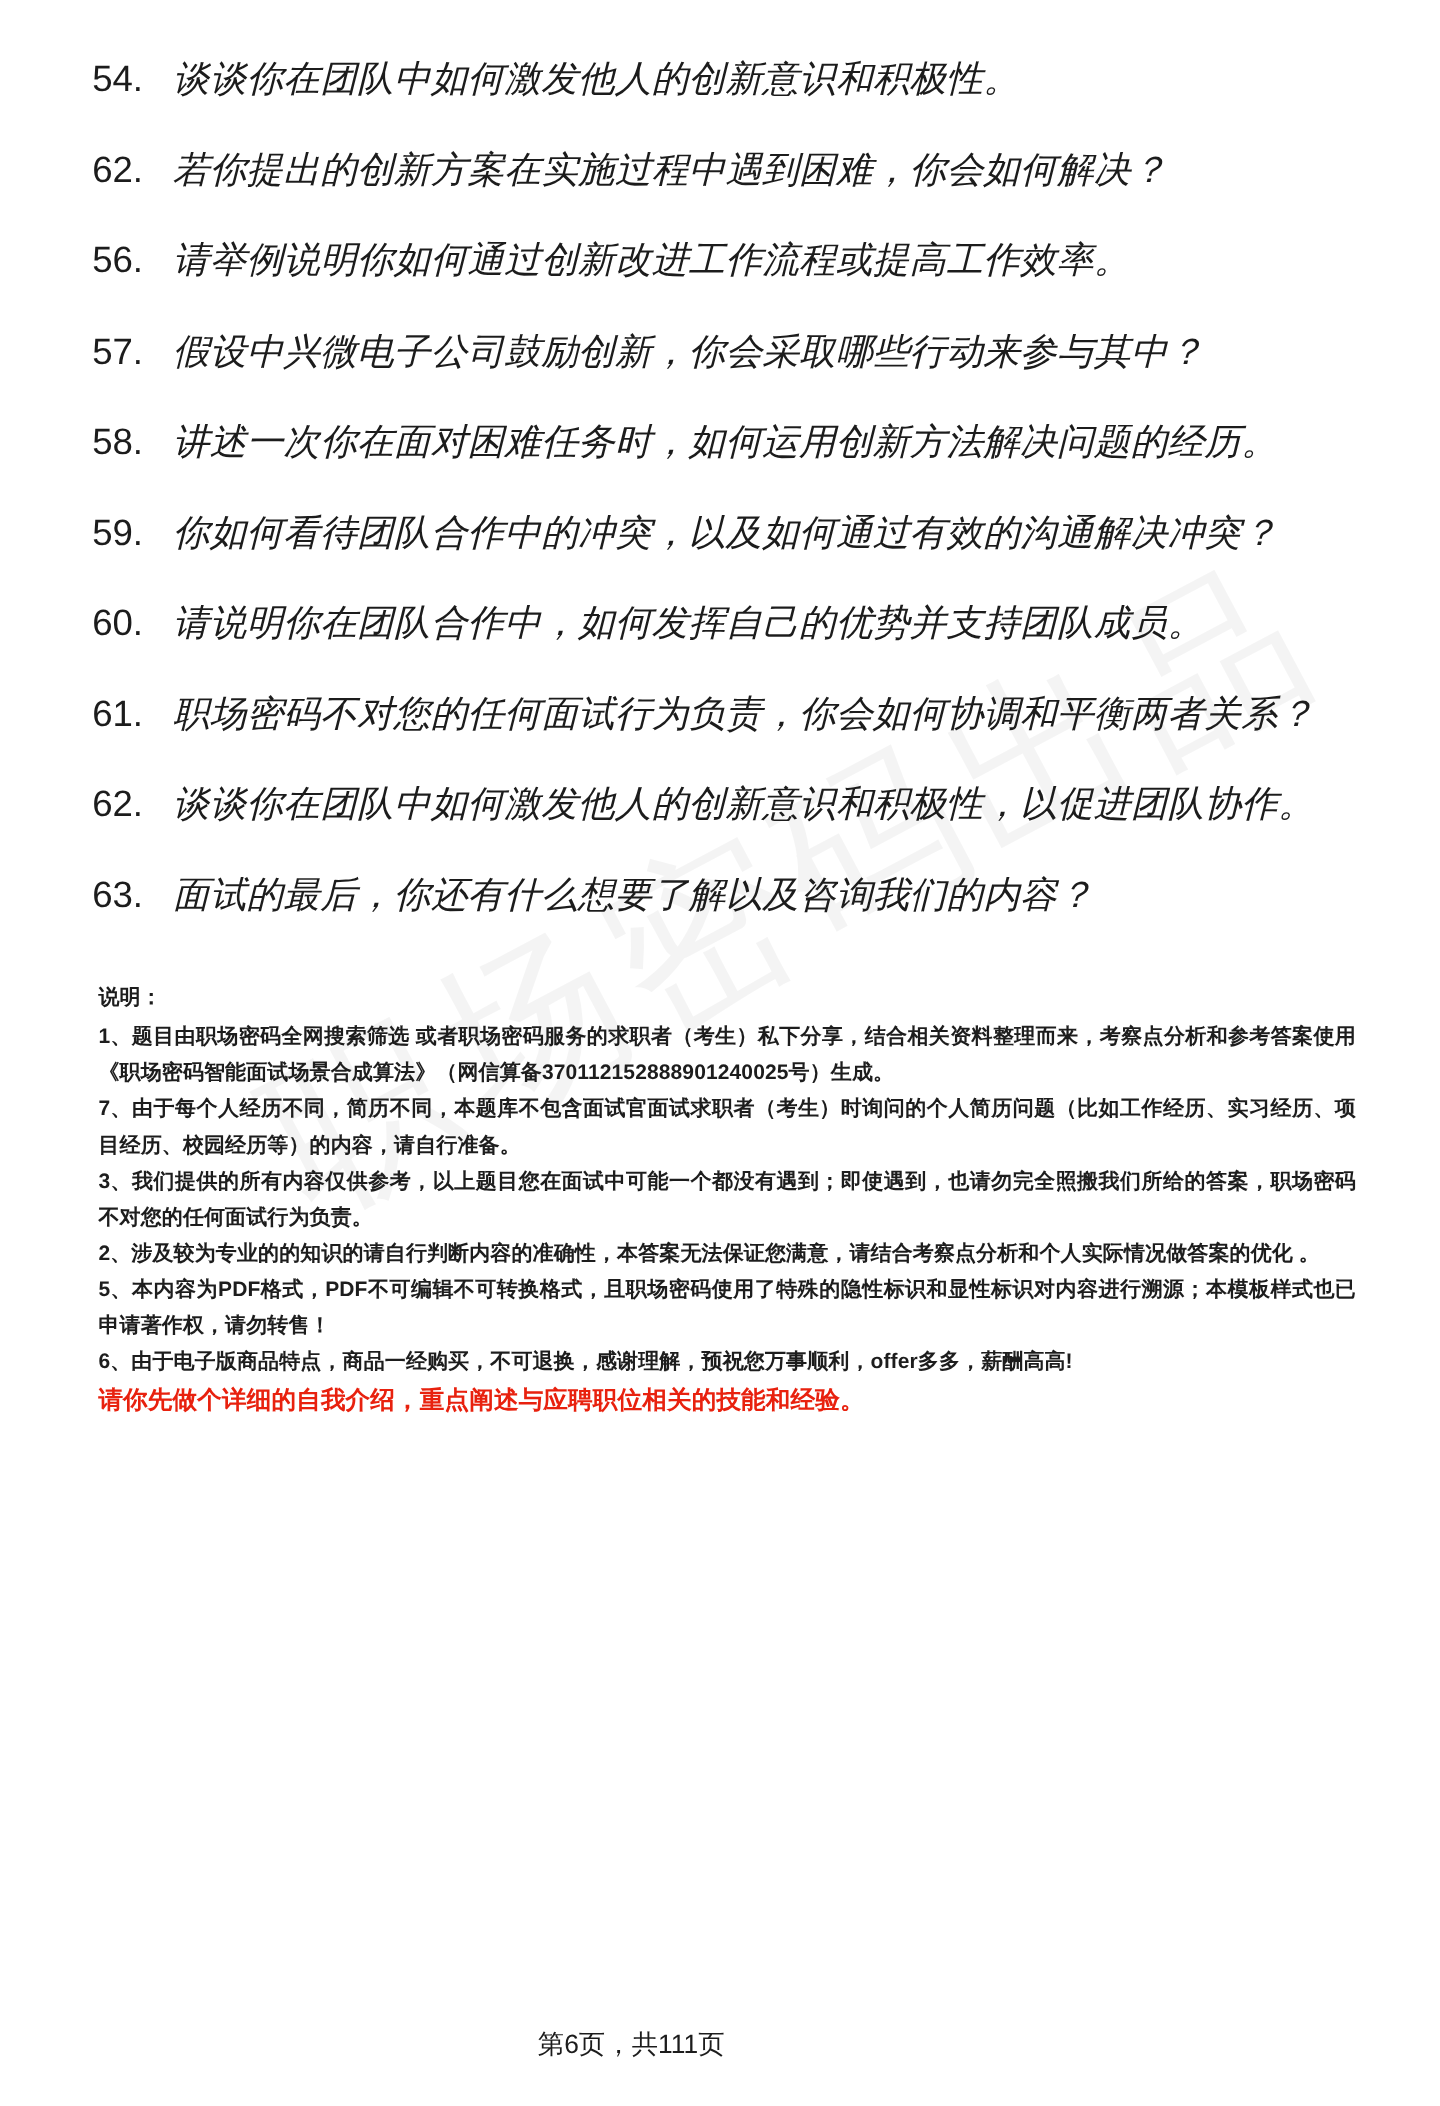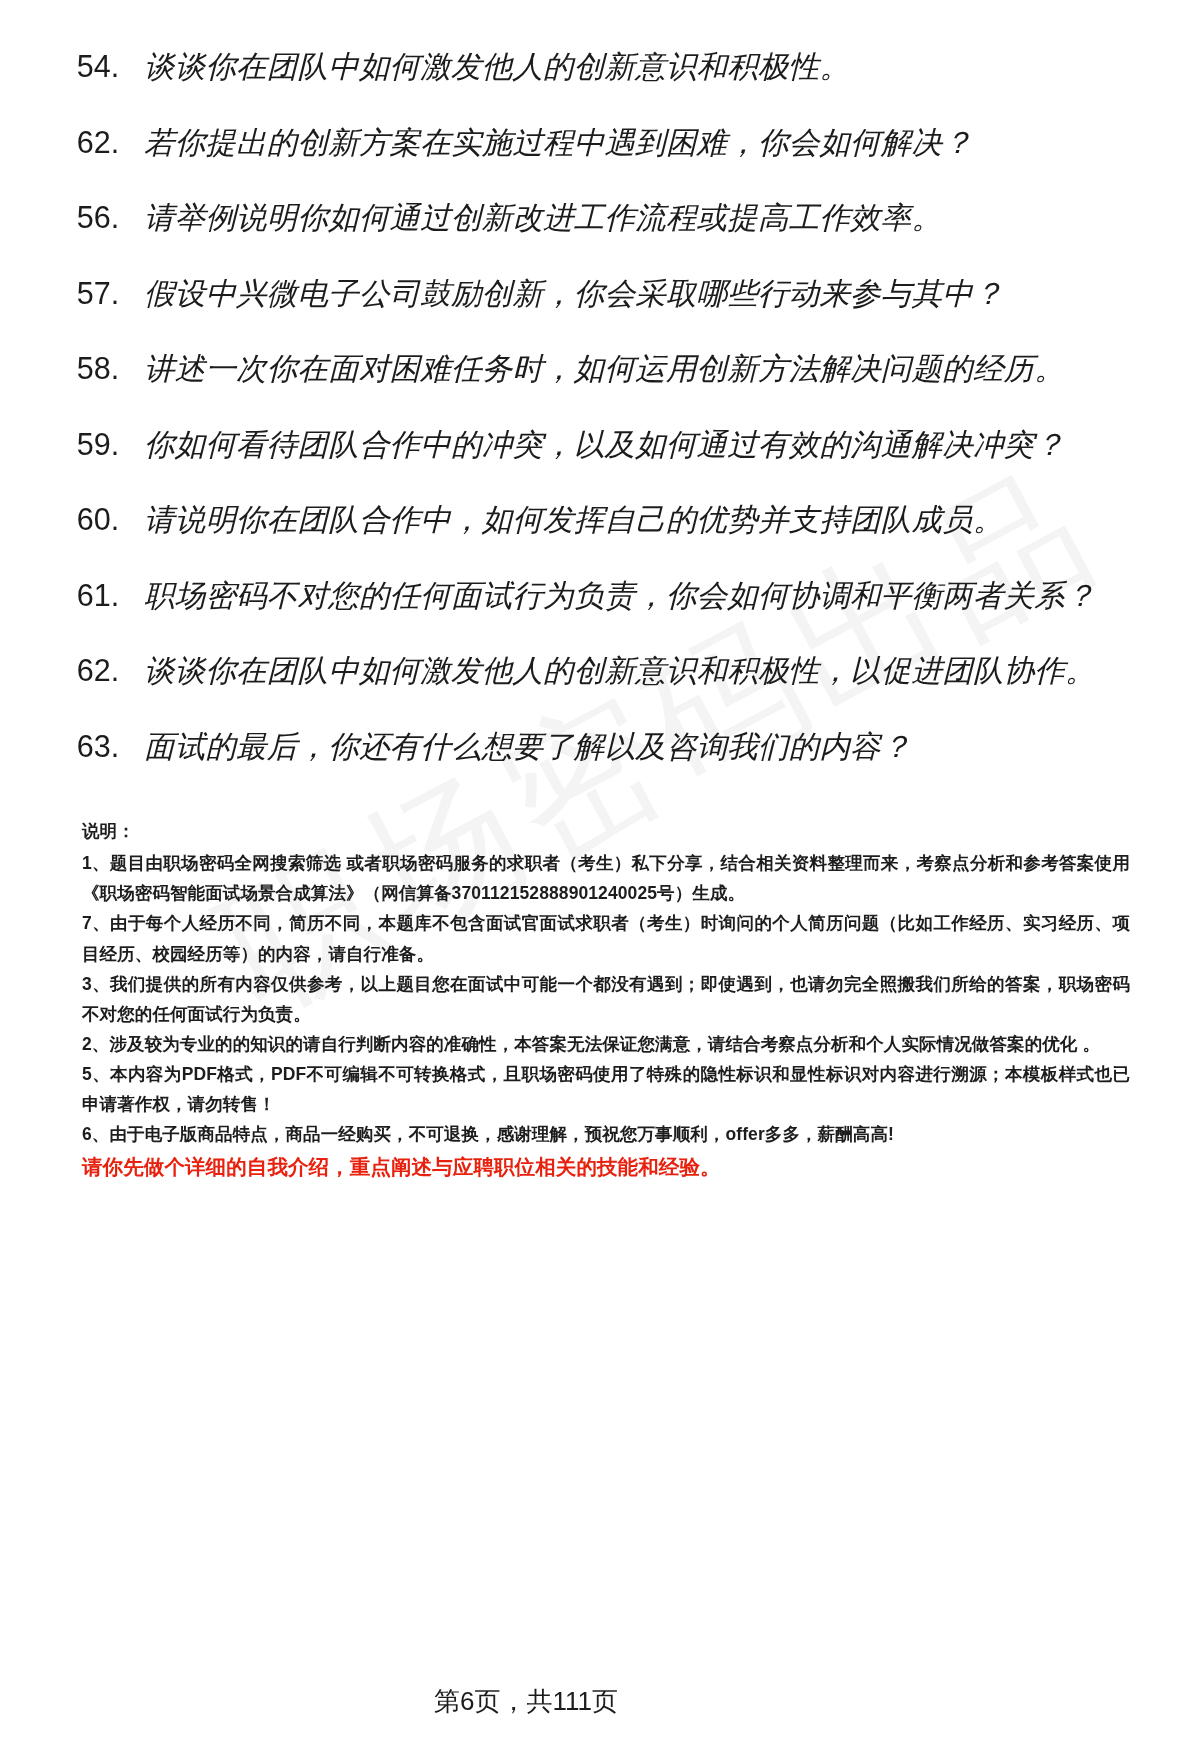--- a/index.html
+++ b/index.html
@@ -110,21 +110,21 @@
   .redline.second {
     margin-top: 26px;
   }
 
   .footer {
     position: absolute;
     left: 0;
     bottom: 36px;
     width: 1052px;
     text-align: center;
-    font-size: 26px;
+    font-size: 22px;
     color: #1c1c1c;
     z-index: 1;
   }
 </style>
 </head>
 <body>
 
 <div class="page">
 
   <div class="watermark">

